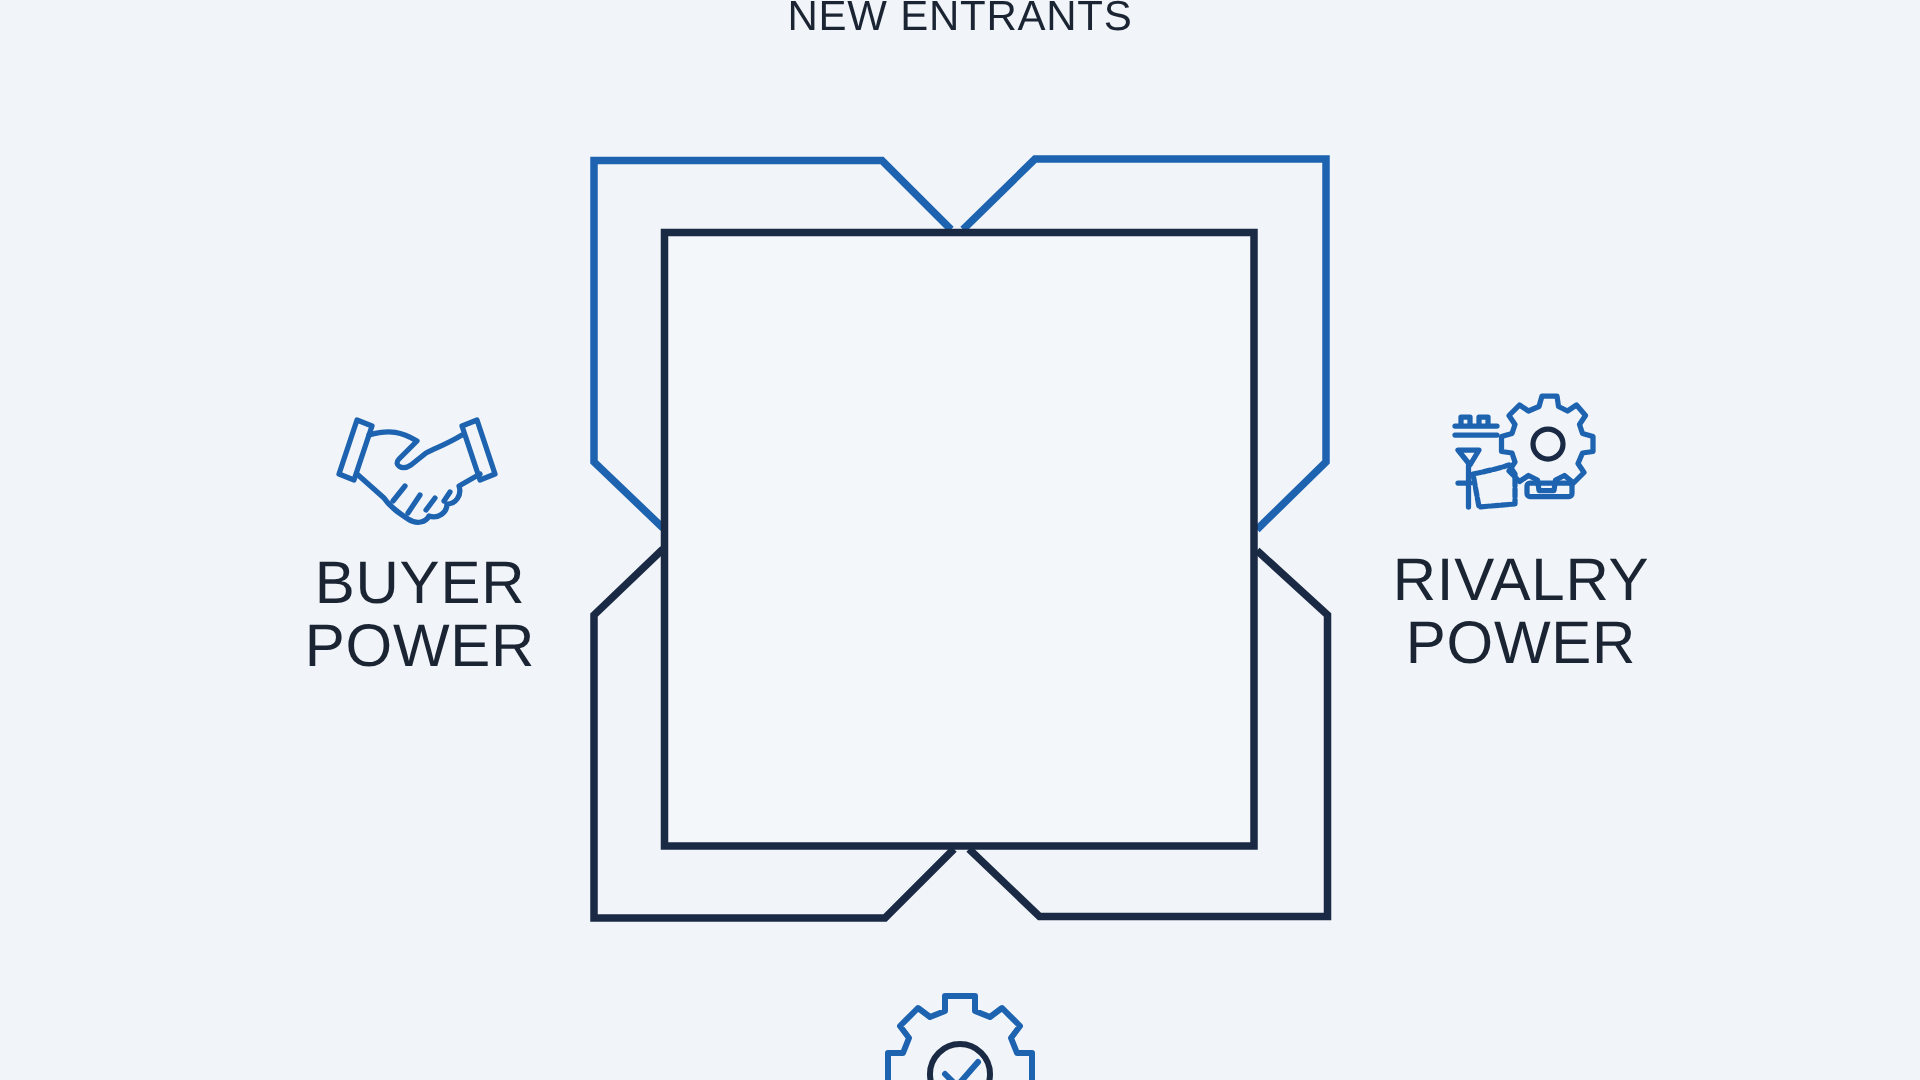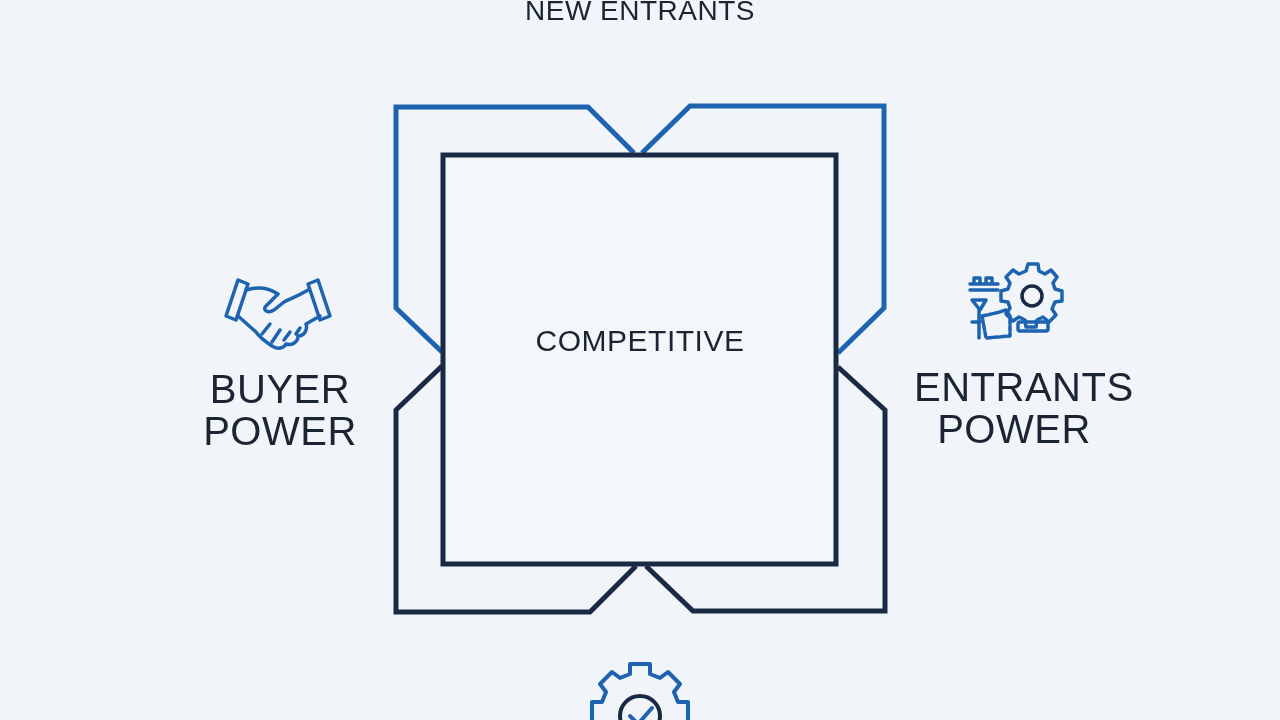--- a/index.html
+++ b/index.html
@@ -73,21 +73,20 @@
     <polyline points="646,566 693,611 885,611 885,410 838,367" fill="none" stroke="#1b2a44" stroke-width="5" stroke-linejoin="miter"></polyline>
 
     <rect x="443" y="155" width="393" height="409" fill="#f4f7fa" stroke="#1b2a44" stroke-width="5"></rect>
   </svg>
 
   <div id="new-entrants-label" class="label">
     <span>NEW ENTRANTS</span>
   </div>
 
   <div id="center-label" class="label">
-    <span>COMPETITIVE</span>
   </div>
 
   <svg class="icon" style="left:222px; top:276px;" width="112" height="76" viewBox="0 0 112 76">
     <g fill="none" stroke="#1d63b0" stroke-width="3.5" stroke-linejoin="round" stroke-linecap="round">
 
       <polygon points="4,40 16,4 26,8 14,44"></polygon>
 
       <polygon points="86,8 96,4 108,40 98,44"></polygon>
 
       <path d="M24,14 C38,10 46,12 56,18 L44,30 C40,34 46,38 52,34 L62,26 C70,22 76,20 86,14"></path>
@@ -115,21 +114,21 @@
 
       <path stroke="#1d63b0" d="M6,40 L20,40 L14,50 Z M13,50 L13,78 M6,62 L14,62"></path>
 
       <path stroke="#1d63b0" stroke-dasharray="5 2" d="M16,56 C26,54 34,52 40,50 L44,56 L44,76 L20,78 Z"></path>
 
       <rect x="52" y="62" width="30" height="9" rx="2" stroke="#1d63b0"></rect>
     </g>
   </svg>
 
   <div id="supplier-power-label" class="label">
-    <span>ENTRANTS</span>
+    <span>RIVALRY</span>
     <span>POWER</span>
   </div>
 
   <svg class="icon" style="left:590px; top:660px;" width="100" height="80" viewBox="0 0 100 80">
     <g fill="none" stroke-width="4" stroke-linejoin="round" stroke-linecap="round">
       <path stroke="#1d63b0" d="M40,4 L60,4 L60,14 L70,18 L78,12 L90,24 L84,32 L88,42 L98,42 L98,62 L88,62 L84,72 L90,80 L10,80 L16,72 L12,62 L2,62 L2,42 L12,42 L16,32 L10,24 L22,12 L30,18 L40,14 Z"></path>
       <circle cx="50" cy="56" r="20" stroke="#1b2a44"></circle>
       <path stroke="#1d63b0" d="M40,56 L48,64 L62,48"></path>
     </g>
   </svg>

